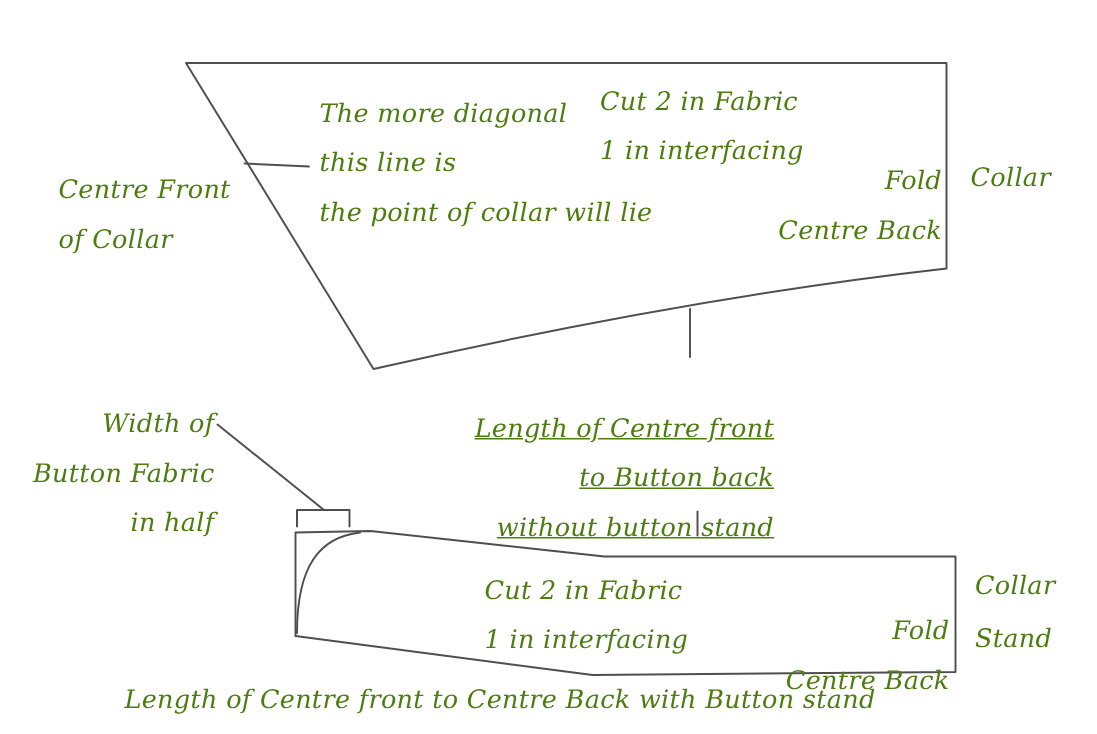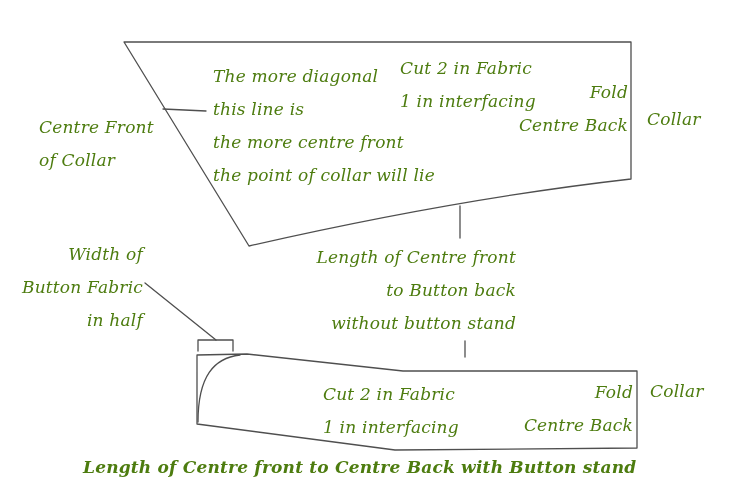--- a/index.html
+++ b/index.html
@@ -19,21 +19,21 @@
     width: 731px; height: 489px;
   }
   .txt {
     position: absolute;
     font-size: 17px;
     line-height: 33px;
     white-space: nowrap;
     letter-spacing: 0.2px;
   }
   .txt div { white-space: nowrap; }
-  .r { text-align: right; }
+  .r { text-align: right; margin-top: 29px; }
   .c { text-align: left; }
 </style>
 </head>
 <body>
 
 <div id="canvas">
 
   <svg id="linework" viewBox="0 0 731 489" xmlns="http://www.w3.org/2000/svg" fill="none" stroke="#4f4f4f" stroke-width="1.3" stroke-linecap="round" stroke-linejoin="round">
 
     <path d="M124,42 L631,42 L631,179 C490,195 350,223 249,246 Z"></path>
@@ -48,21 +48,20 @@
     <path d="M198,351 L198,340 L233,340 L233,351"></path>
 
     <path d="M197,355 L247,354 L403,371 L637,371 L637,448 L395,450 L197,424 Z"></path>
 
     <path d="M240,355 C214,358 198,376 198,422"></path>
   </svg>
 
   <div class="txt" style="left:213px; top:60px;">
     <div>The more diagonal</div>
     <div>this line is</div>
-    <div>the more centre front</div>
     <div>the point of collar will lie</div>
   </div>
 
   <div class="txt" style="left:400px; top:52px;">
     <div>Cut 2 in Fabric</div>
     <div>1 in interfacing</div>
   </div>
 
   <div class="txt r" style="right:103px; top:76px;">
     <div>Fold</div>
@@ -71,21 +70,21 @@
 
   <div class="txt" style="left:647px; top:103px;">
     <div>Collar</div>
   </div>
 
   <div class="txt c" style="left:39px; top:111px; width:160px;">
     <div>Centre Front</div>
     <div>of Collar</div>
   </div>
 
-  <div class="txt r" style="right:215px; top:241px;">
+  <div class="txt r" style="right:215px; top:241px;text-decoration:underline;">
     <div>Length of Centre front</div>
     <div>to Button back</div>
     <div>without button stand</div>
   </div>
 
 
   <div class="txt r" style="right:588px; top:238px;">
     <div>Width of</div>
     <div>Button Fabric</div>
     <div>in half</div>
@@ -96,19 +95,20 @@
     <div>1 in interfacing</div>
   </div>
 
   <div class="txt r" style="right:98px; top:376px;">
     <div>Fold</div>
     <div>Centre Back</div>
   </div>
 
   <div class="txt" style="left:650px; top:374px; line-height:35px;">
     <div>Collar</div>
+    <div>Stand</div>
   </div>
 
-  <div class="txt c" style="left:83px; top:451px; width:648px;font-weight:bold;">
+  <div class="txt c" style="left:83px; top:451px; width:648px;">
     <div>Length of Centre front to Centre Back with Button stand</div>
   </div>
 
 </div>
 
 </body></html>

